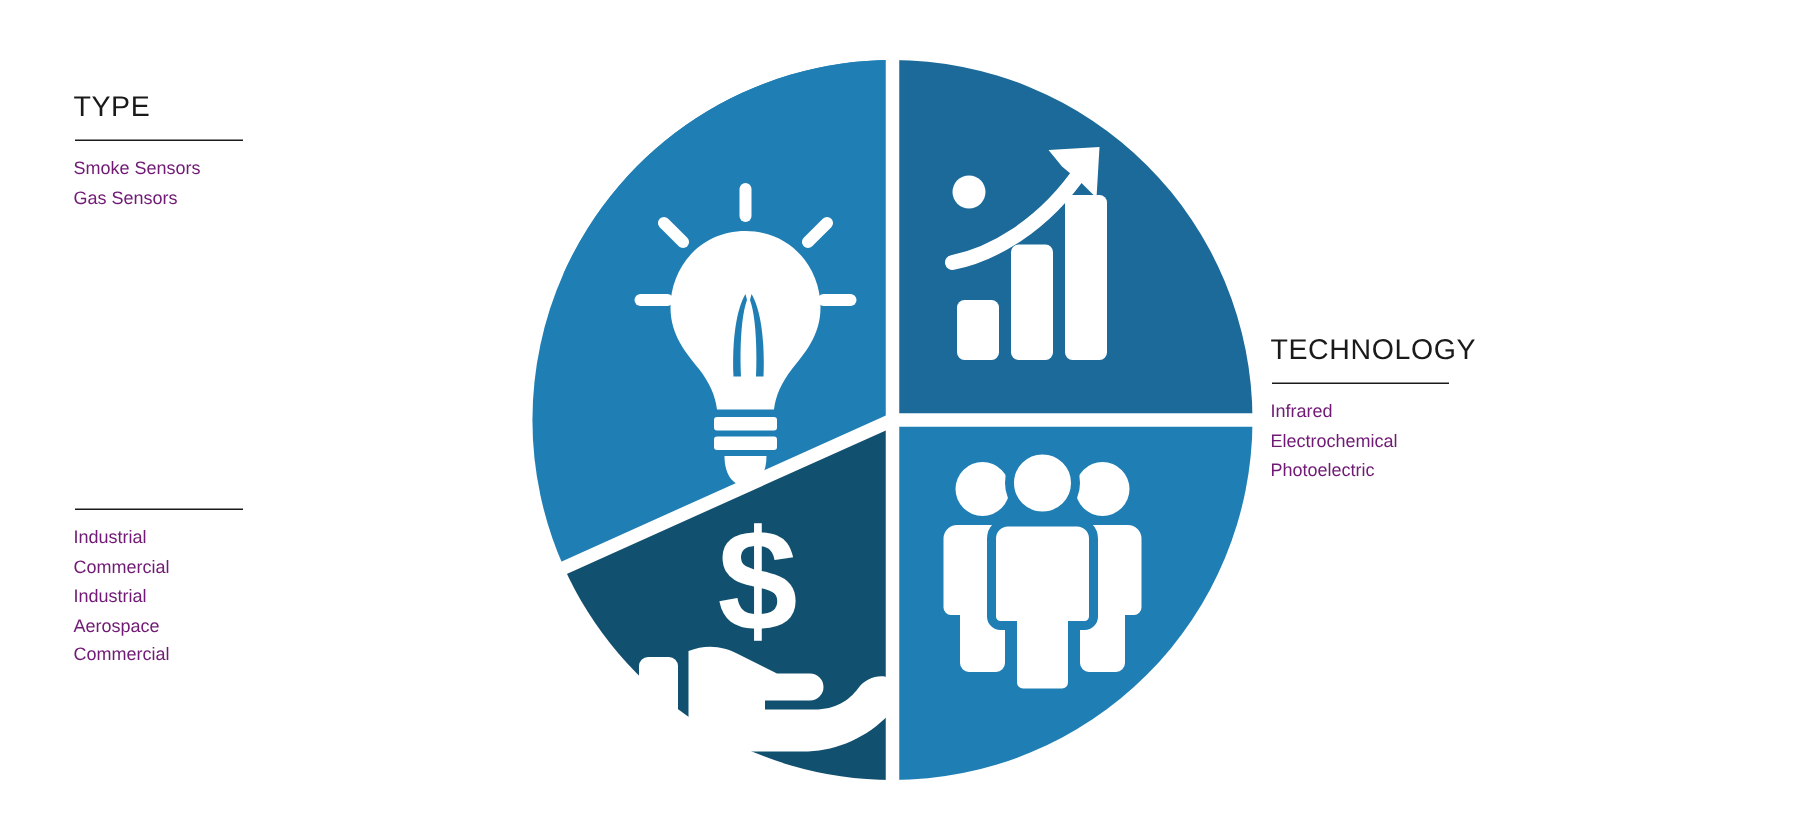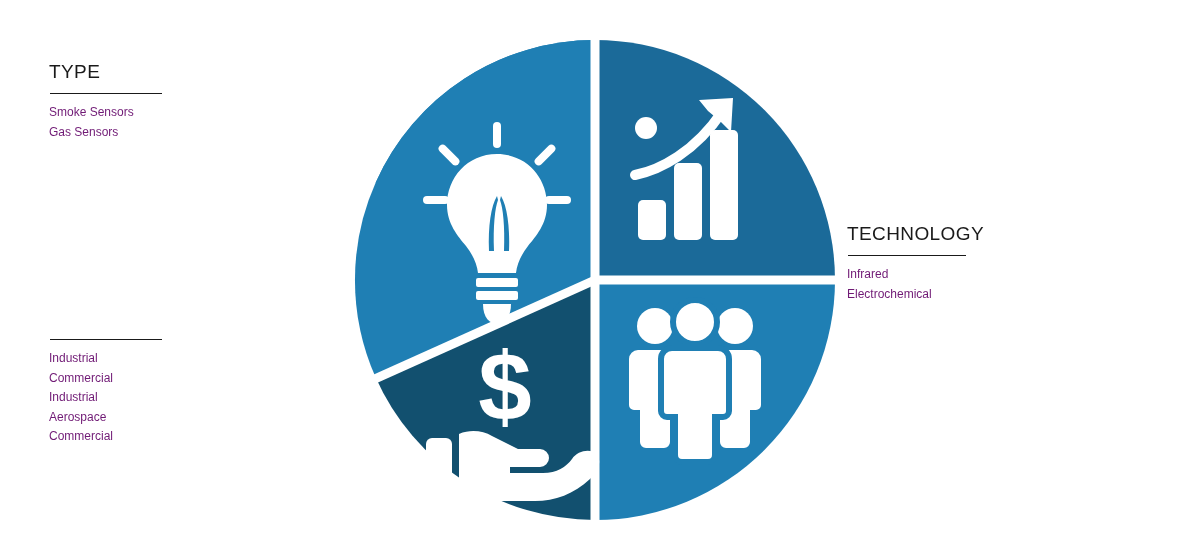--- a/index.html
+++ b/index.html
@@ -88,20 +88,21 @@
       <div>Commercial</div>
     </div>
   </div>
 
   <div class="label-block" id="block-technology">
     <div class="heading">TECHNOLOGY</div>
     <div class="rule"></div>
     <div class="items">
       <div>Infrared</div>
       <div>Electrochemical</div>
+      <div>Photoelectric</div>
     </div>
   </div>
 
   <div class="pie-wrap">
     <svg class="pie" viewBox="0 0 495 500" xmlns="http://www.w3.org/2000/svg">
 
       <path d="M 245,250 L 245,10 A 240,240 0 0 0 25.7,152.4 Z" transform="rotate(0 245 250)" fill="#1f7fb4"></path>
 
       <path d="M 245,250 L 245,10 A 240,240 0 1 0 25.7,347.6 Z" fill="#1f7fb4" opacity="0"></path>
 

